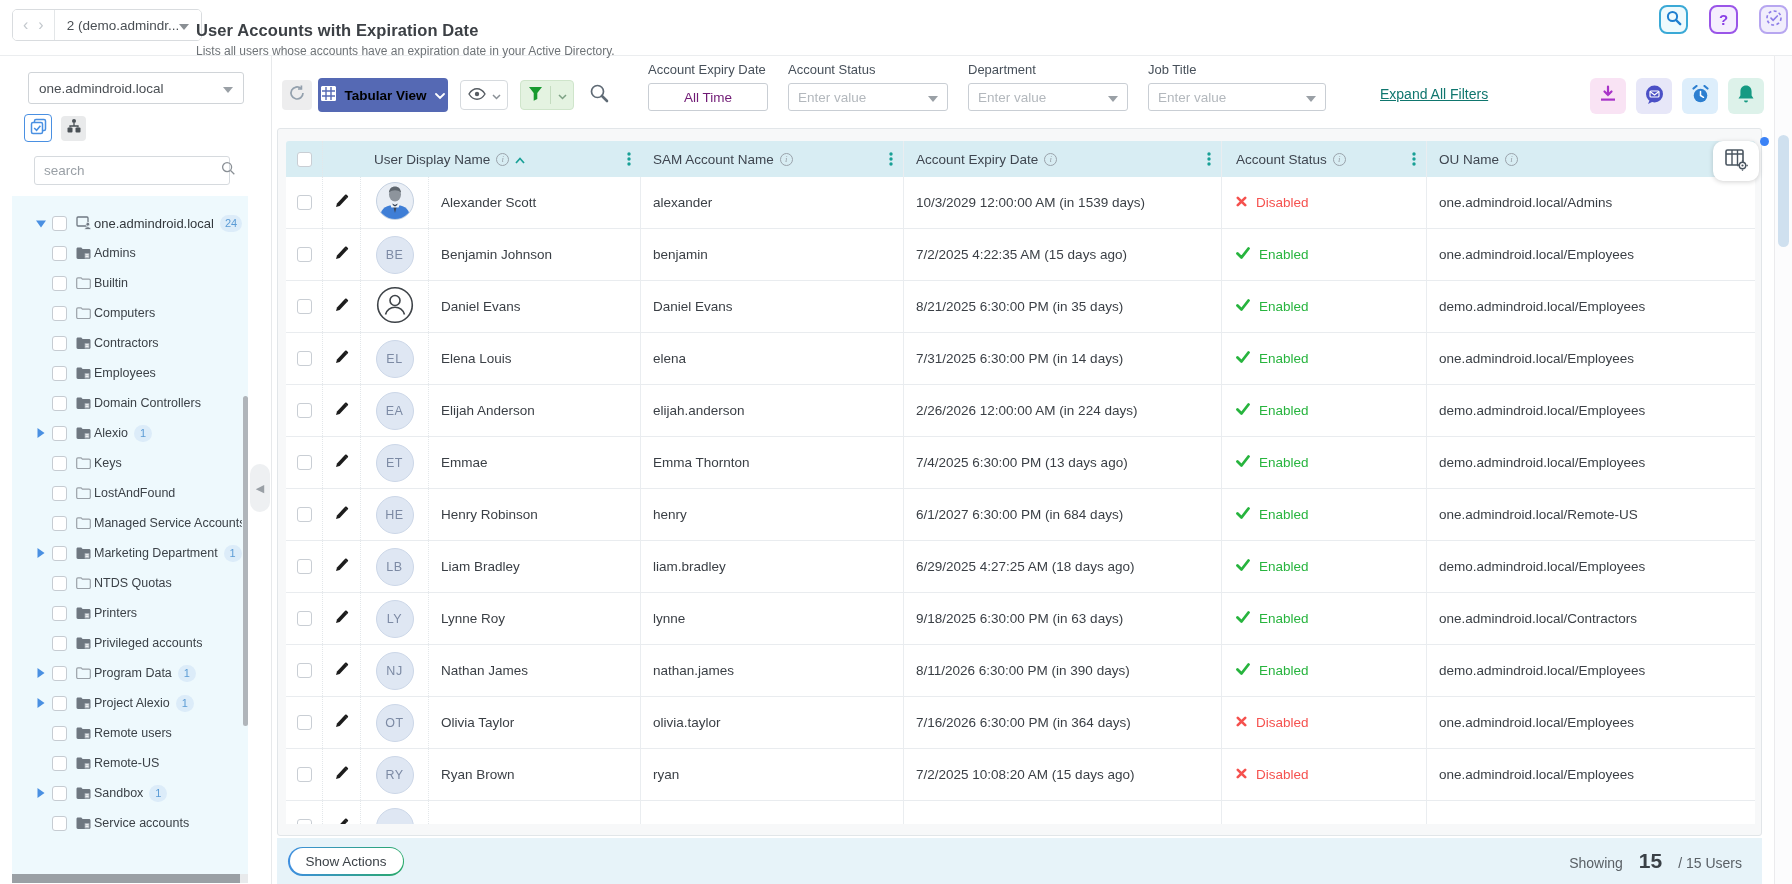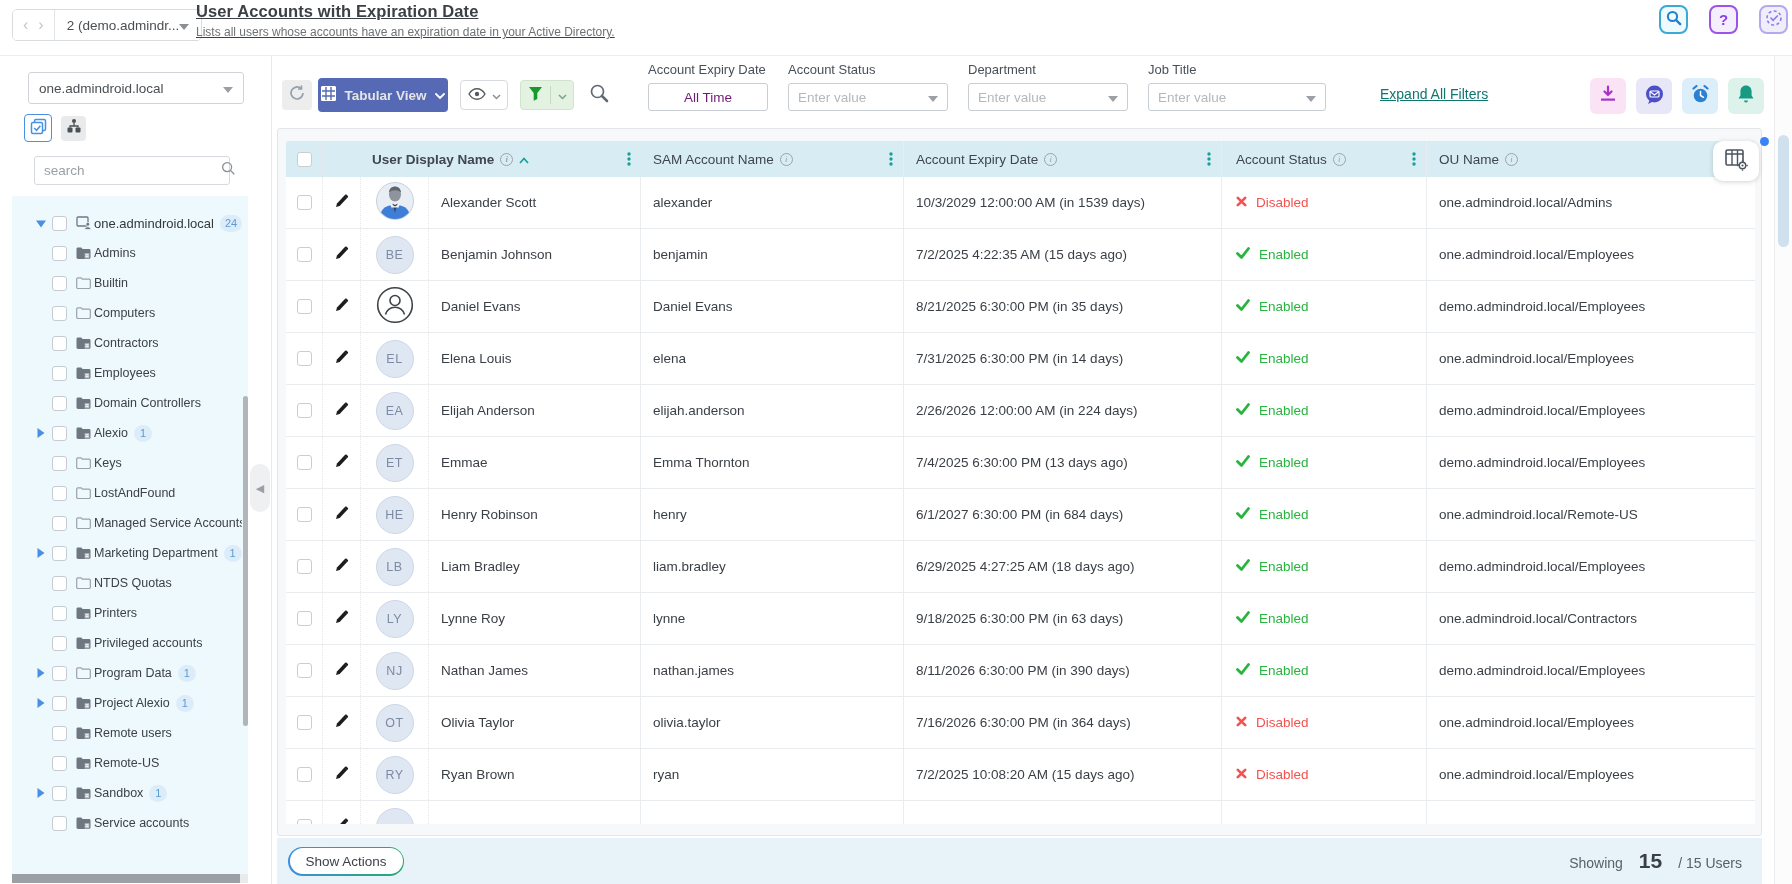--- a/index.html
+++ b/index.html
@@ -9,21 +9,21 @@
 
   
   .topbar { position:absolute; left:0; top:0; width:1792px; height:56px; background:#fff;
             border-bottom:1px solid #ebedef; z-index:5; }
   .nav-group { position:absolute; left:12px; top:9px; height:32px; display:flex;
                border:1px solid #d9dcdf; border-radius:5px; background:#fff; overflow:hidden; }
   .nav-arrows { display:flex; align-items:center; gap:10px; padding:0 10px; border:none; background:#fff;
                 border-right:1px solid #e3e6e8; color:#c3c8cd; font-size:16px; cursor:pointer; }
   .report-select { display:flex; align-items:center; padding:0 12px; border:none; background:#fff;
                    font-family:inherit; font-size:13.5px; color:#4a4f54; cursor:pointer; }
-  .title-block { position:absolute; left:196px; top:2px;text-decoration:underline; }
+  .title-block { position:absolute; left:196px; top:21px; }
   .title-block h1 { font-size:16.5px; font-weight:700; color:#3c4045; letter-spacing:.1px; }
   .title-block p { font-size:12px; color:#6e7377; margin-top:4px; }
   .topbar-actions { position:absolute; right:4px; top:5px; display:flex; gap:21px; }
   .tb-btn { width:29px; height:29px; border-radius:8px; display:flex; align-items:center; justify-content:center; cursor:pointer; }
   .tb-search { border:2px solid #3aa9d6; background:#eefafd; }
   .tb-help { border:2px solid #9a55e8; background:#f5eefe; color:#8a3fe6; font-size:15px; font-weight:700; }
   .tb-sched { border:2px solid #b7a6f0; background:#f1eefc; }
 
   
   .sidebar { position:absolute; left:0; top:56px; width:271px; height:828px; background:#fff; }
@@ -57,21 +57,21 @@
   .tree-vscroll { position:absolute; left:243px; top:340px; width:5px; height:330px; background:#b0b5ba; border-radius:3px; }
   .collapse-handle { position:absolute; left:250px; top:464px; width:20px; height:48px; background:#eef0f2;
                      border-radius:10px; display:flex; align-items:center; justify-content:center;
                      color:#9aa0a6; font-size:11px; cursor:pointer; z-index:6; }
 
   
   .main { position:absolute; left:272px; top:56px; width:1502px; height:828px; background:#fff; }
   .tool { position:absolute; display:flex; align-items:center; justify-content:center; cursor:pointer; }
   .btn-refresh { left:10px; top:24px; width:30px; height:30px; background:#ededee; border-radius:4px; }
   .btn-view { left:46px; top:22px; width:130px; height:34px; background:#5569b4; border-radius:4px; gap:8px;
-              color:#e5e5e5; font-size:13.5px; font-weight:700; border:none; font-family:inherit; }
+              color:#000000; font-size:13.5px; font-weight:700; border:none; font-family:inherit; }
   .btn-eye { left:188px; top:24px; width:48px; height:30px; background:#fff; border:1px solid #d6dade; border-radius:4px; gap:6px; }
   .btn-filter { left:248px; top:24px; width:54px; height:30px; background:#e4f3e1; border:1px solid #cfe5cb; border-radius:4px; gap:7px; }
   .btn-filter .sep { width:1px; height:18px; background:#c4dcc0; }
   .btn-search { left:312px; top:24px; width:30px; height:30px; }
   .filters { position:absolute; left:376px; top:6px; display:flex; gap:20px; }
   .fgroup label { display:block; font-size:13px; color:#47505a; margin-bottom:6px; }
   .fbox { height:28px; border:1px solid #c9ced4; border-radius:3px; background:#fff; display:flex;
           align-items:center; padding:0 9px; font-size:13.5px; cursor:pointer; }
   .fbox .ph { color:#b3b8bd; flex:1; }
   .fbox .val { color:#701a75; flex:1; text-align:center; }
@@ -97,21 +97,21 @@
   .trow { display:flex; height:52px; border-bottom:1px solid #e9ecef; background:#fff; align-items:stretch; }
   .tcell { display:flex; align-items:center; font-size:13.5px; color:#3a3f45; overflow:hidden; white-space:nowrap; }
   .c-sel    { width:37px; justify-content:center; border-right:1px dotted #e3e7ea; }
   .c-edit   { width:38px; justify-content:center; border-right:1px dotted #e3e7ea; }
   .c-avatar { width:68px; justify-content:center; border-right:1px dotted #e3e7ea; }
   .c-name   { width:212px; padding-left:12px; border-right:1px solid #eaedf0; }
   .c-sam    { width:263px; padding-left:12px; border-right:1px solid #eaedf0; }
   .c-exp    { width:318px; padding-left:12px; border-right:1px solid #eaedf0; }
   .c-status { width:205px; padding-left:14px; gap:9px; border-right:1px solid #eaedf0; }
   .c-ou     { width:328px; padding-left:12px; }
-  .h-group  { width:318px;font-weight:bold; }
+  .h-group  { width:318px; }
   .h-group .hlabel-wrap { margin:0 auto; }
   .rcb { width:15px; height:15px; border:1.5px solid #c9ced4; border-radius:3px; background:#fff; cursor:pointer; }
   .avatar { width:38px; height:38px; border-radius:50%; background:#dfe7f3; border:1px solid #ccd7e8;
             display:flex; align-items:center; justify-content:center; font-size:12.5px; color:#7c8aa4; letter-spacing:.5px; }
   .status-Enabled { color:#27b43e; }
   .status-Disabled { color:#f5514e; }
   .col-settings { position:absolute; left:1435px; top:12px; width:46px; height:40px; background:#fff;
                   border-radius:10px; box-shadow:0 1px 5px rgba(0,0,0,.18); display:flex; align-items:center;
                   justify-content:center; cursor:pointer; z-index:4; }
   .blue-dot { position:absolute; left:1482px; top:8px; width:9px; height:9px; border-radius:50%; background:#3b82f6; }

